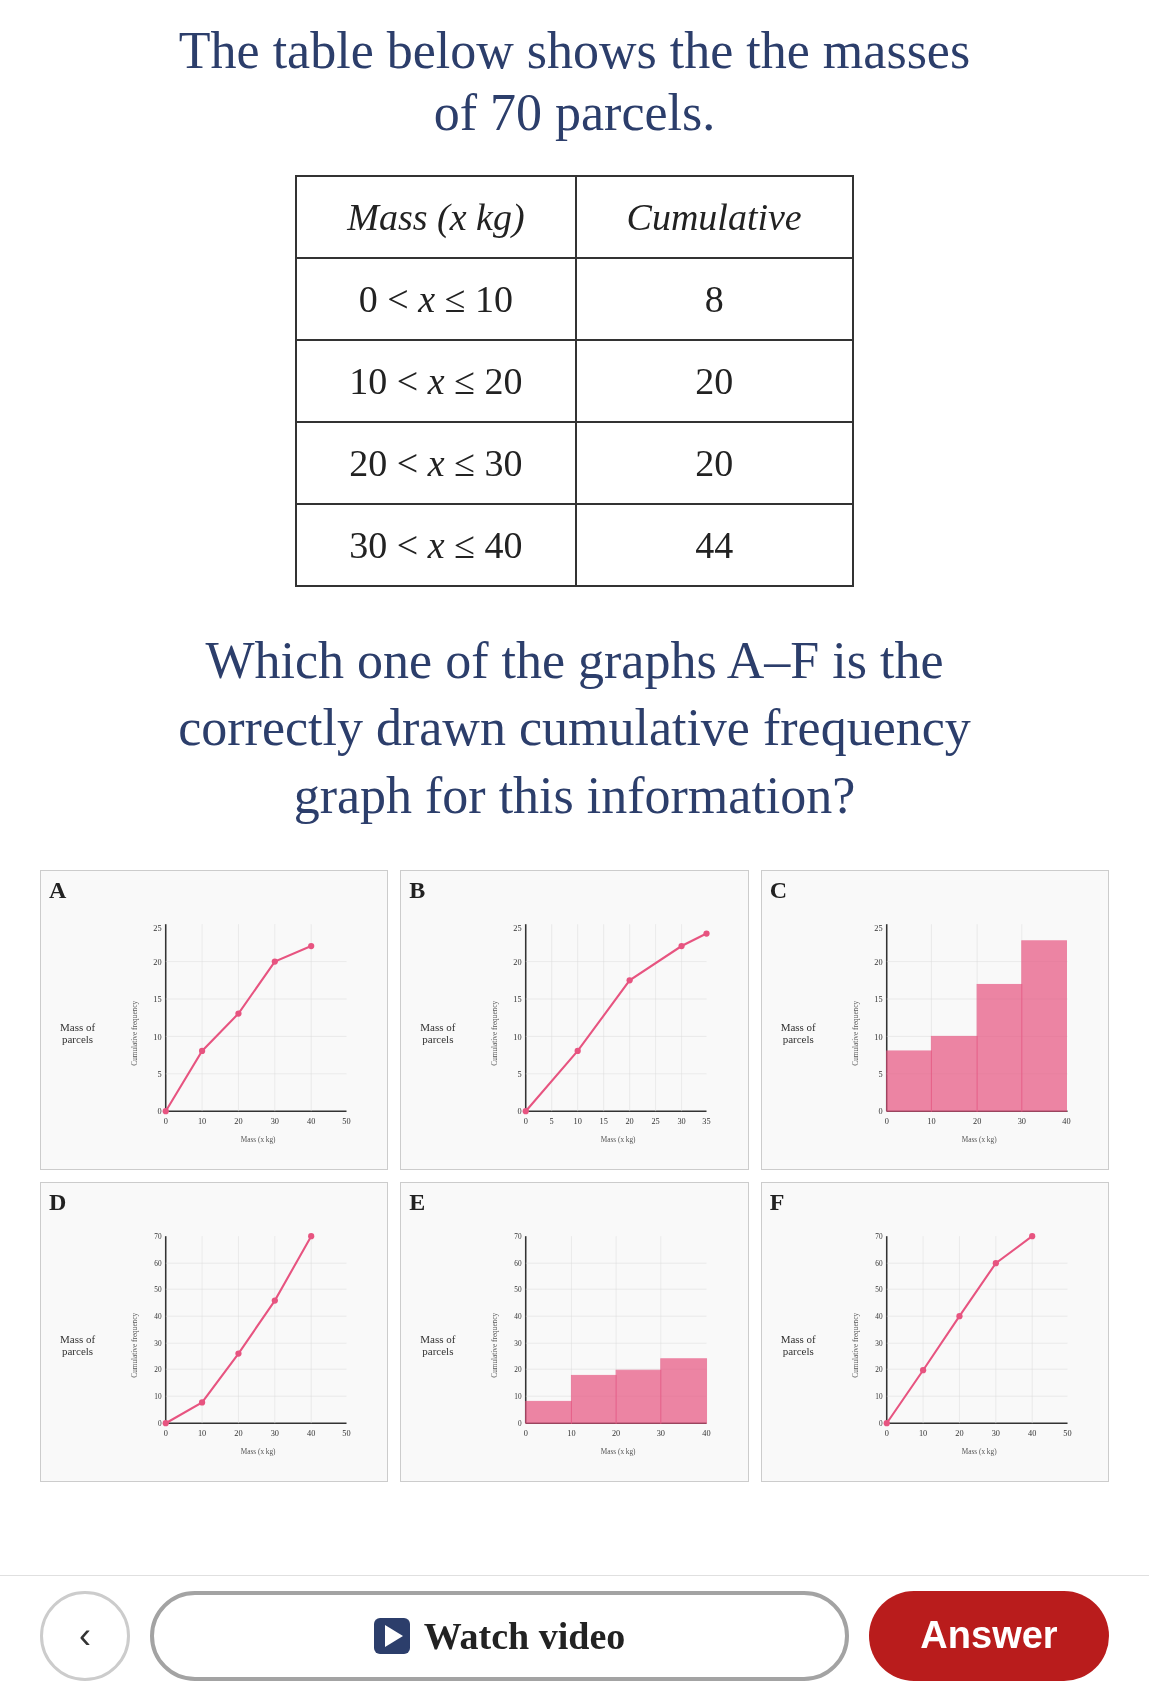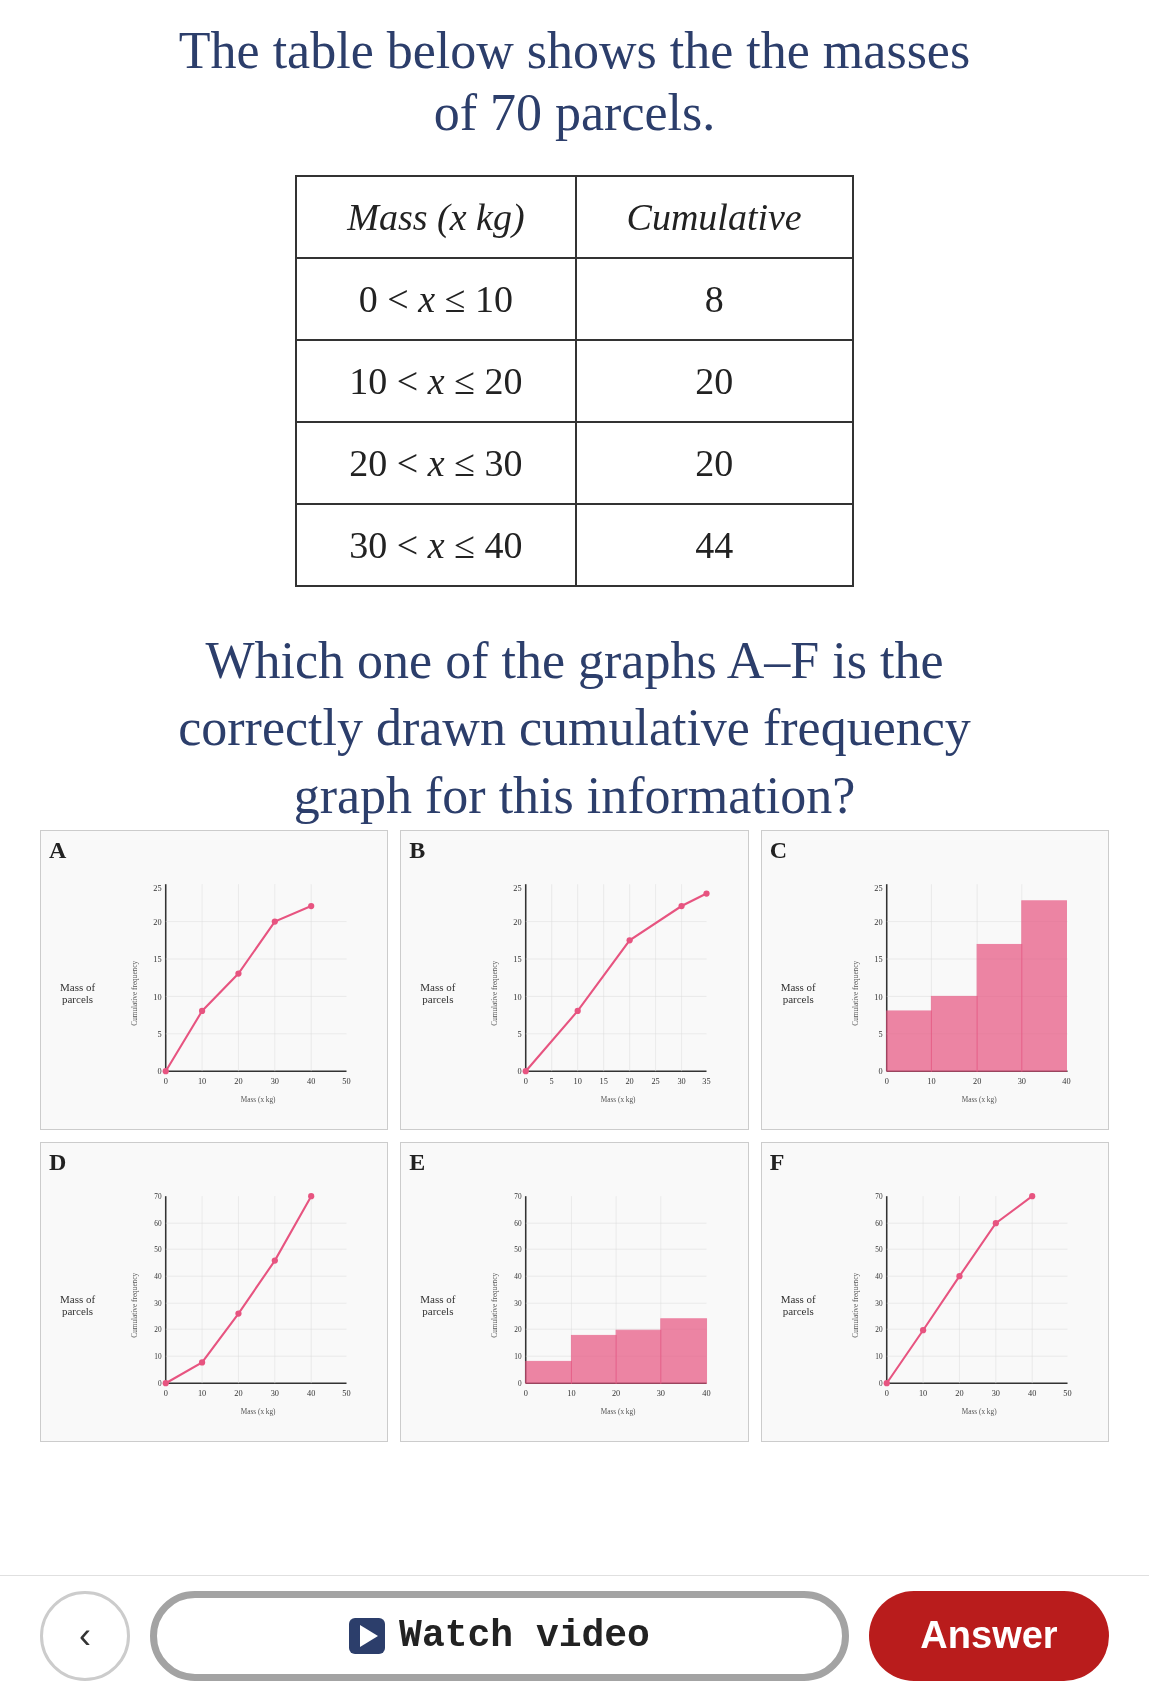--- a/index.html
+++ b/index.html
@@ -51,20 +51,21 @@
       font-style: italic;
       font-weight: normal;
       background: #fff;
     }
 
     .question-text {
       font-size: 52px;
       color: #2c3e6b;
       text-align: center;
       line-height: 1.3;
+      margin-bottom: 40px;
       font-weight: normal;
     }
 
     .graphs-grid {
       display: grid;
       grid-template-columns: repeat(3, 1fr);
       gap: 12px;
       width: 100%;
       margin-bottom: 40px;
     }
@@ -119,30 +120,30 @@
       cursor: pointer;
       font-size: 36px;
       color: #333;
     }
 
     .watch-video-button {
       flex: 1;
       margin: 0 20px;
       height: 90px;
       border-radius: 50px;
-      border: 7px solid #a3a3a3;
+      border: 4px solid #a3a3a3;
       background: #fff;
       display: flex;
       align-items: center;
       justify-content: center;
       cursor: pointer;
       font-size: 38px;
       font-weight: bold;
       color: #222;
-      font-family: Liberation Mono, monospace;
+      font-family: Liberation Serif, serif;
       gap: 14px;
     }
 
     .watch-video-icon {
       width: 36px;
       height: 36px;
       background: #2c3e6b;
       border-radius: 6px;
       display: flex;
       align-items: center;

